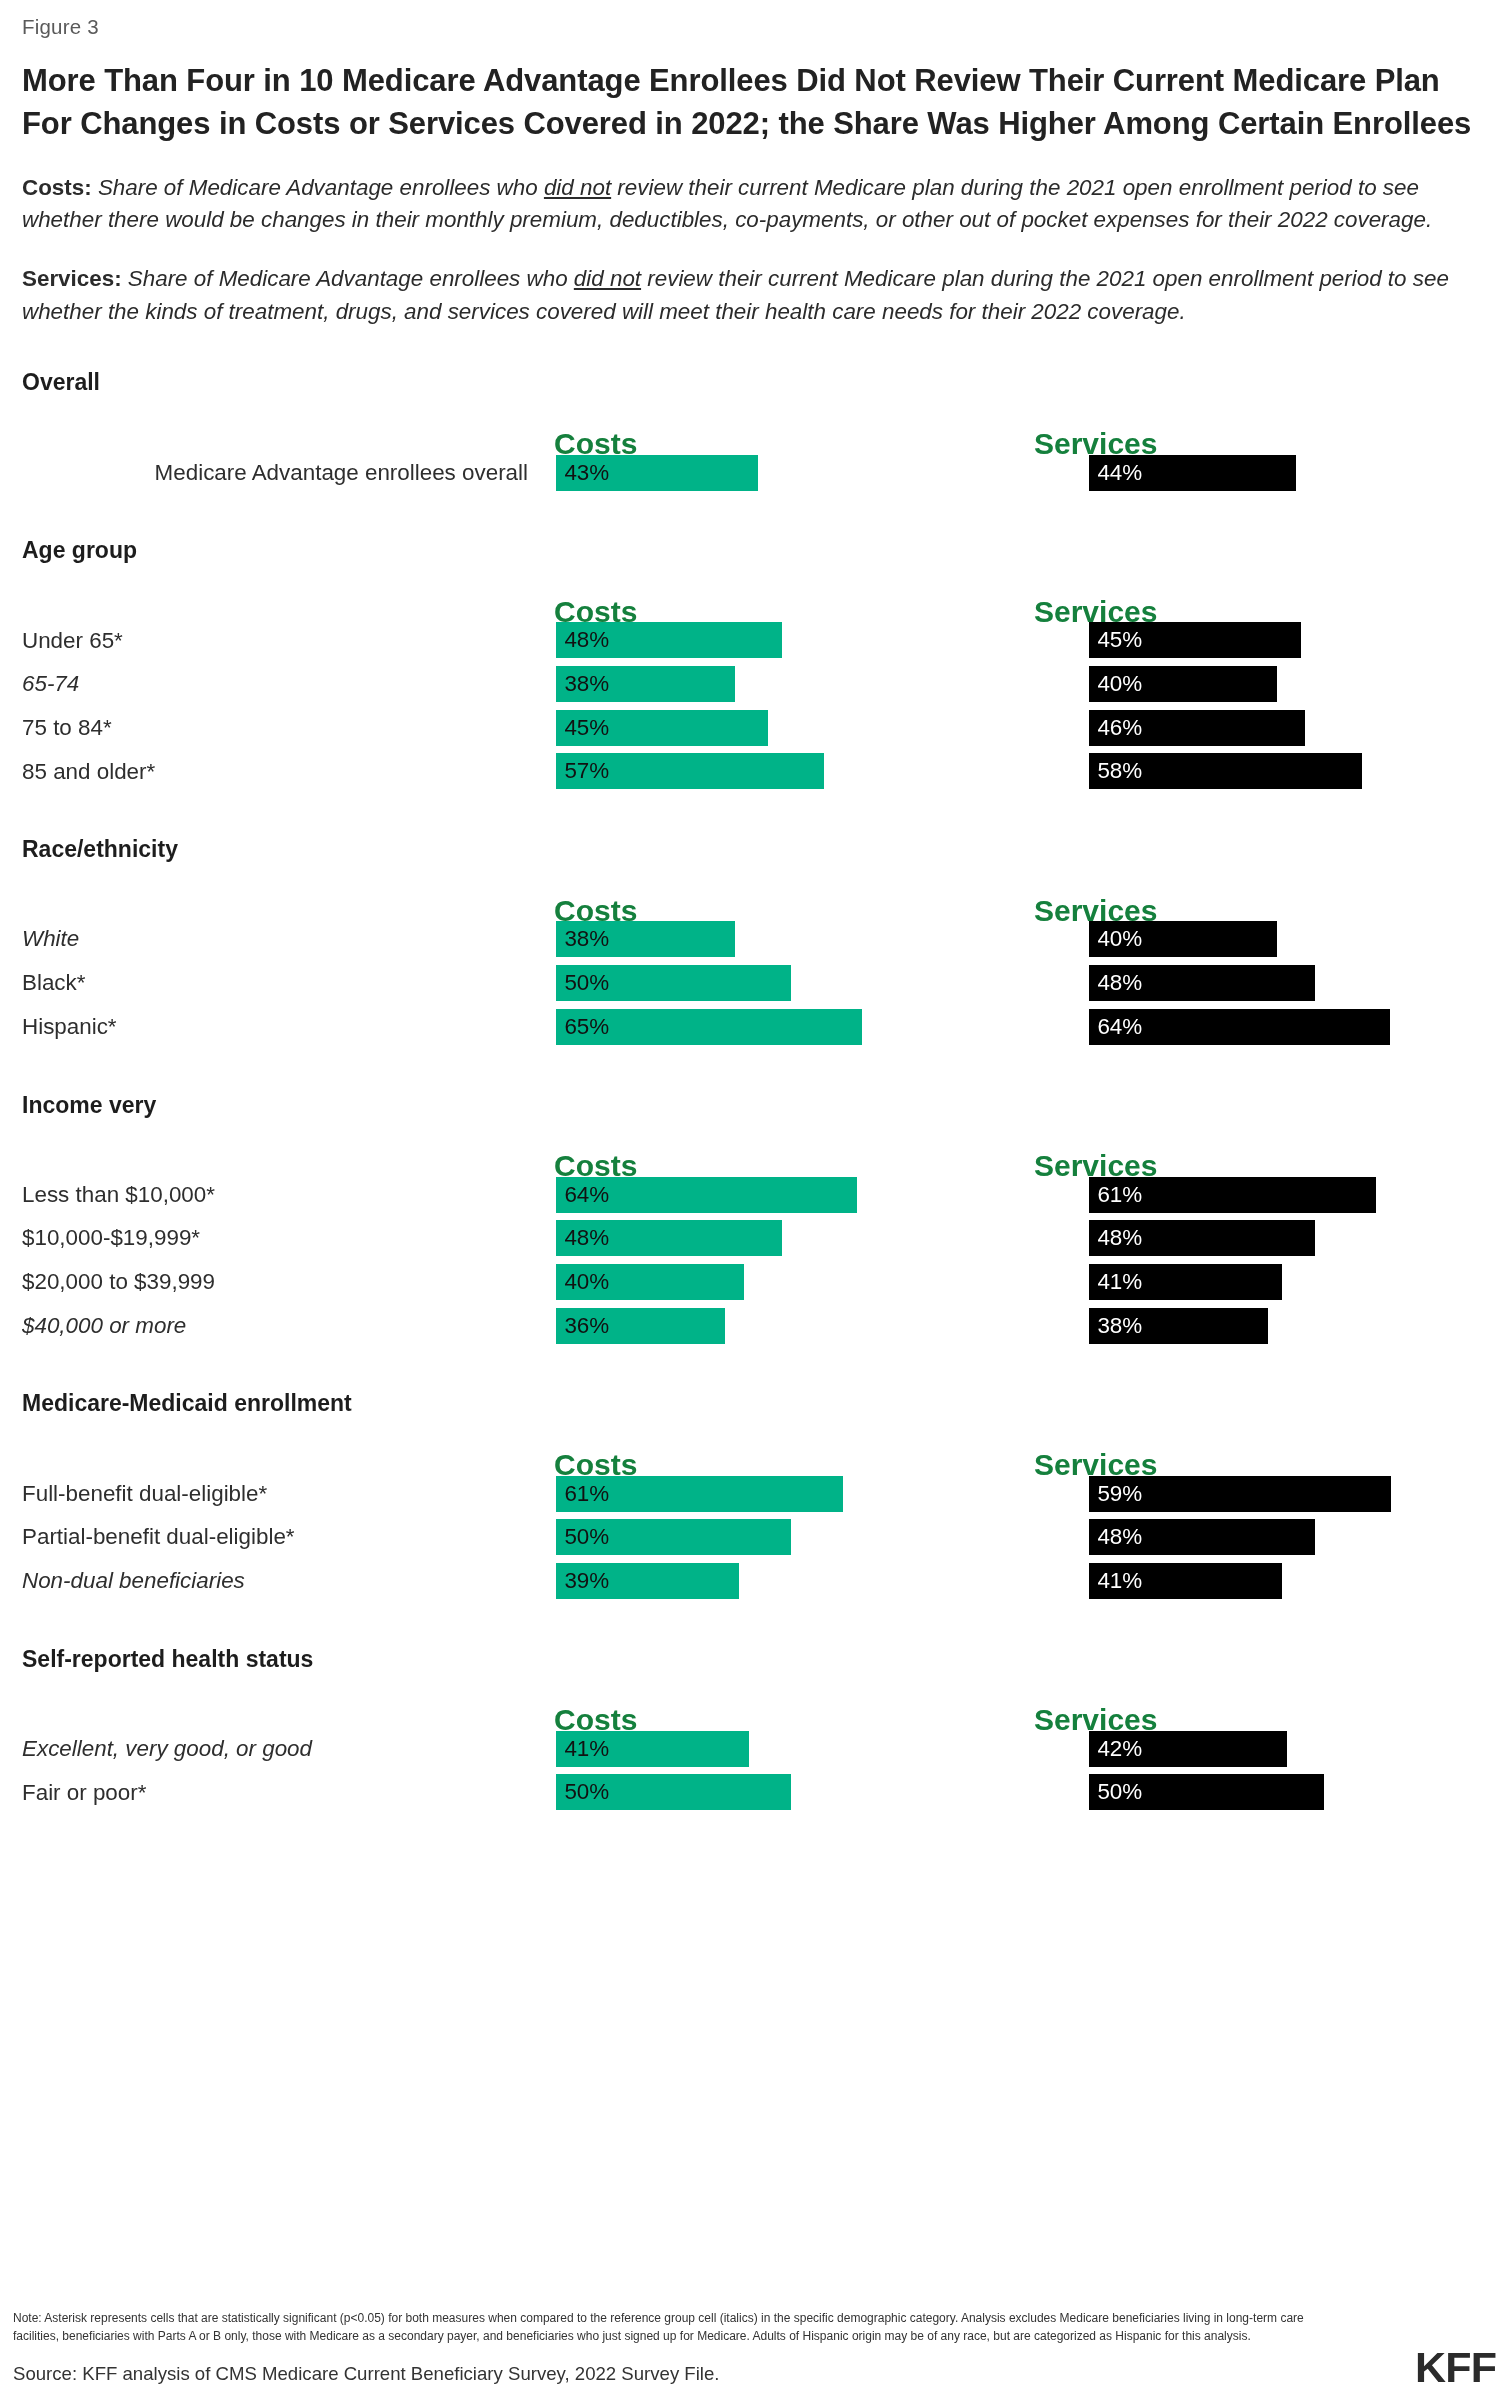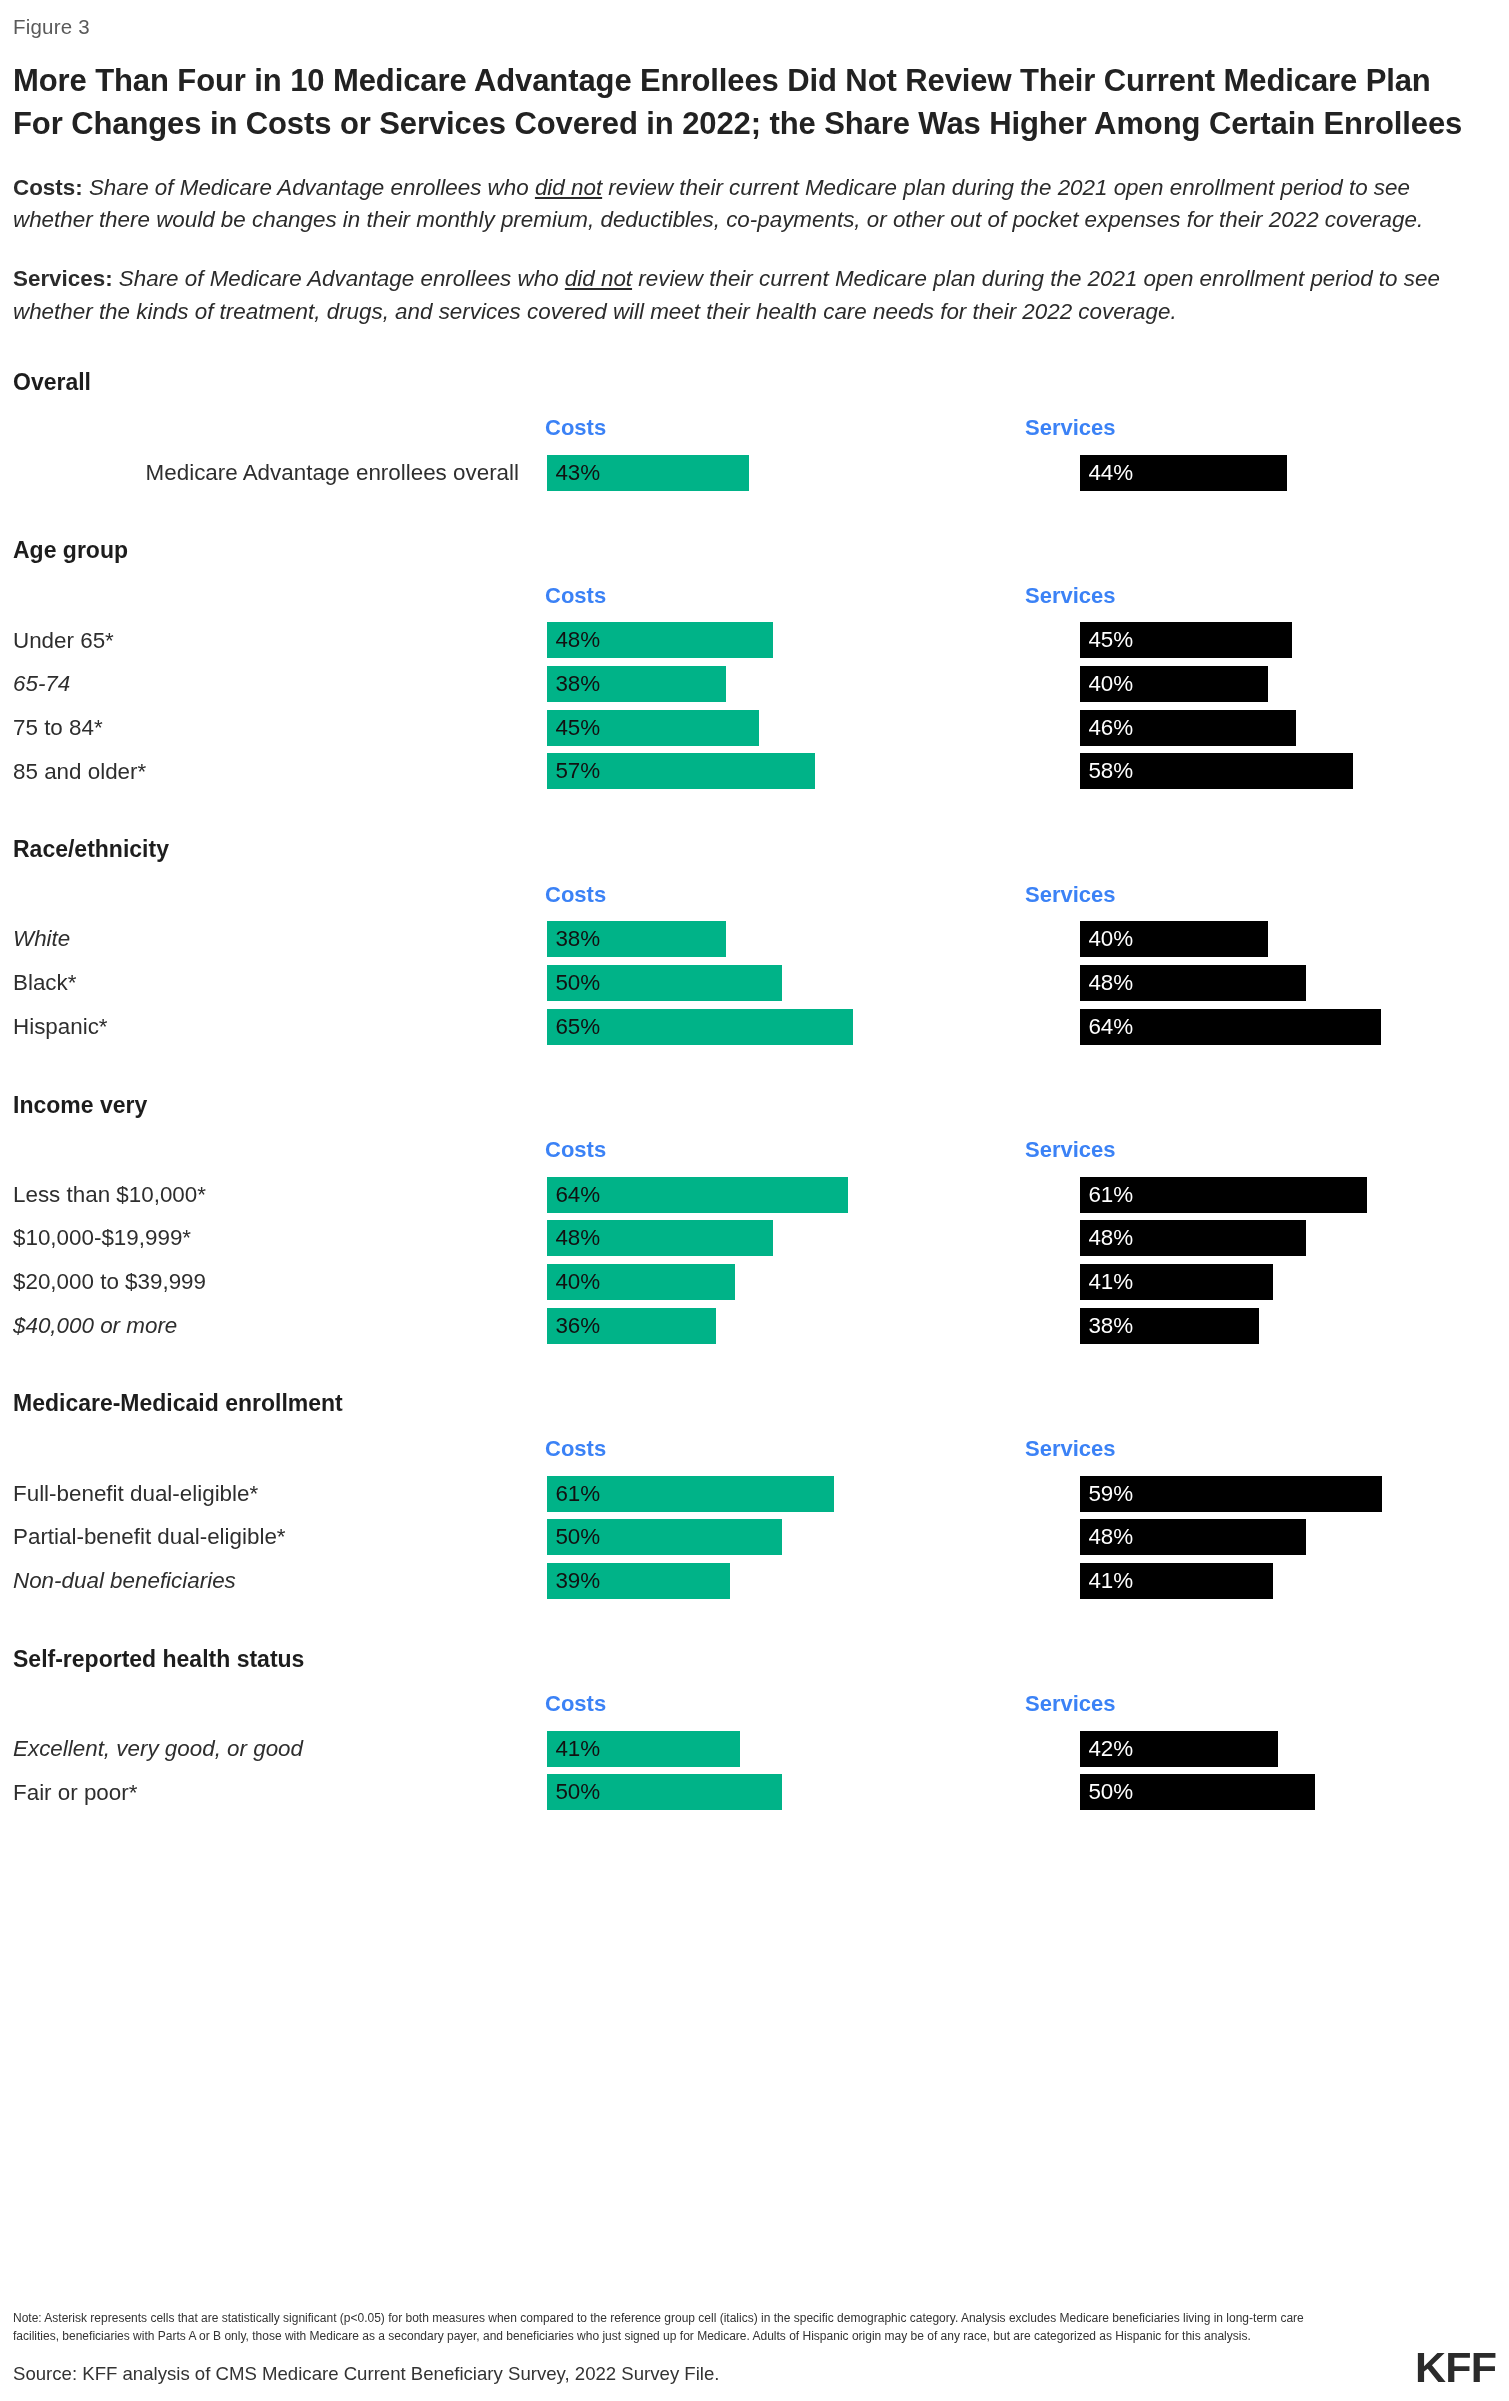--- a/index.html
+++ b/index.html
@@ -14,21 +14,21 @@
     position: relative;
     font-family: "Liberation Sans", sans-serif;
     color: #333333;
     overflow: hidden;
   }
 
   .page {
     position: relative;
     width: 1509px;
     height: 2401px;
-    padding: 0 13px;
+    padding: 0 22px;
   }
 
   
   .figure-label {
     font-size: 20.5px;
     color: #5a5a5a;
     letter-spacing: 0.2px;
     padding-top: 15px;
     line-height: 1.2;
   }
@@ -73,24 +73,24 @@
     margin-bottom: 18.6px;
   }
 
   .col-headers {
     position: relative;
     height: 32px;
     margin-bottom: 5.6px;
   }
   .col-header {
     position: absolute;
-    top: 0;
-    font-size: 22px;
-    font-weight: bold;
-    color: #3b82f6;
+    top: 12px;
+    font-size: 30px;
+    font-weight: bold;
+    color: #15803d;
   }
   .col-header.costs    { left: 532px; }
   .col-header.services { left: 1012px; }
 
   .row {
     position: relative;
     height: 40px;
     margin-bottom: 3.7px;
   }
   .row-label {

